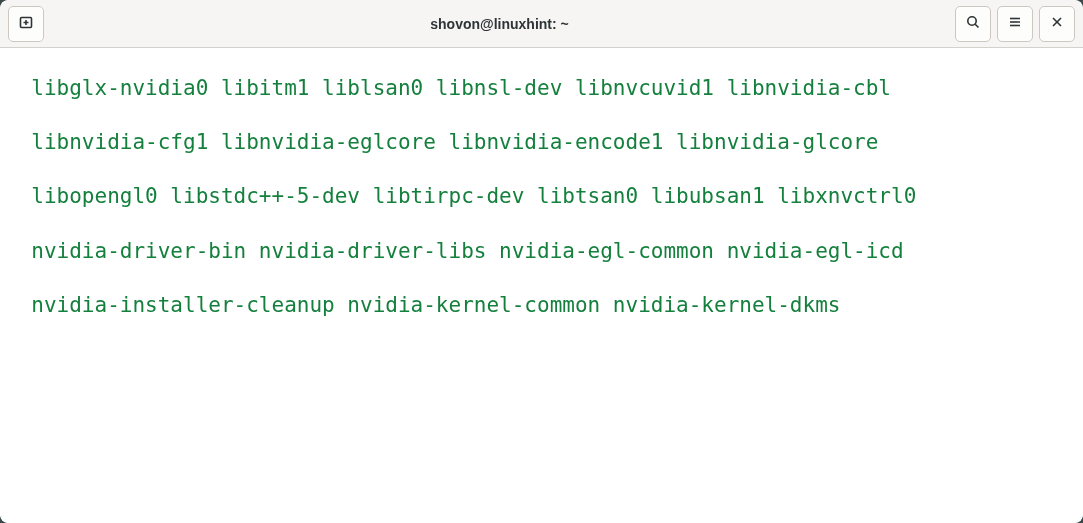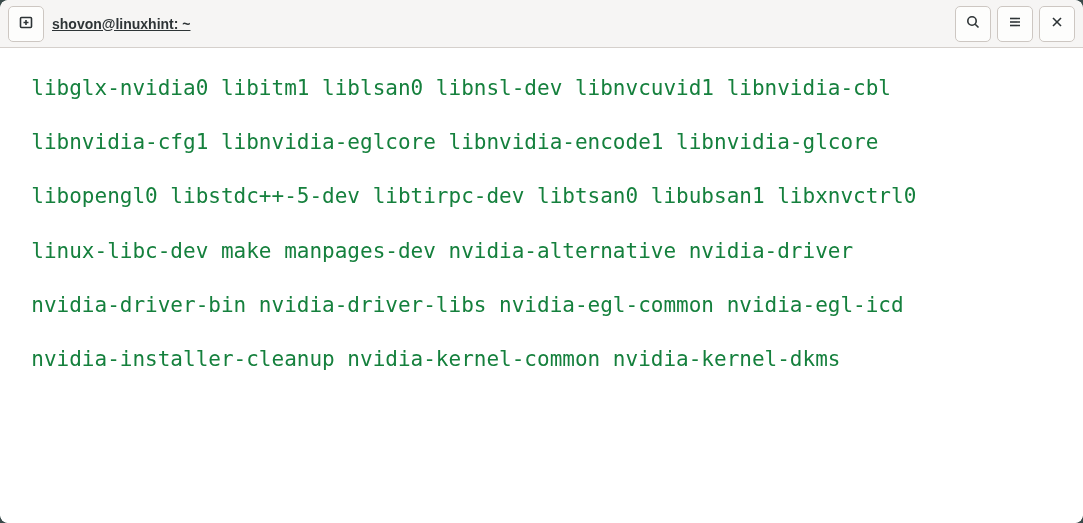--- a/index.html
+++ b/index.html
@@ -25,25 +25,24 @@
       background: #f6f5f4;
       border-bottom: 1px solid #d5d0cc;
       display: flex;
       align-items: center;
       padding: 0 8px;
       gap: 8px;
     }
     .titlebar-left { display: flex; align-items: center; }
     .titlebar-title {
       flex: 1;
-      text-align: left;
+      text-align: center;
       font-size: 14px;
       font-weight: bold;
       color: #2e3436;
-      text-decoration: underline;
     }
     .titlebar-right {
       display: flex;
       align-items: center;
       gap: 6px;
     }
     .tb-btn {
       width: 36px;
       height: 36px;
       border: 1px solid #cdc7c2;
@@ -112,21 +111,20 @@
           </svg>
         </span>
       </div>
     </div>
   </div>
 
   <div class="terminal-body">
 <div class="pkg-line">libglx-nvidia0 libitm1 liblsan0 libnsl-dev libnvcuvid1 libnvidia-cbl</div>
 <div class="pkg-line">libnvidia-cfg1 libnvidia-eglcore libnvidia-encode1 libnvidia-glcore</div>
 <div class="pkg-line">libopengl0 libstdc++-5-dev libtirpc-dev libtsan0 libubsan1 libxnvctrl0</div>
-<div class="pkg-line">linux-libc-dev make manpages-dev nvidia-alternative nvidia-driver</div>
 <div class="pkg-line">nvidia-driver-bin nvidia-driver-libs nvidia-egl-common nvidia-egl-icd</div>
 <div class="pkg-line">nvidia-installer-cleanup nvidia-kernel-common nvidia-kernel-dkms</div>
 
 
 
 
 
 
 
 

